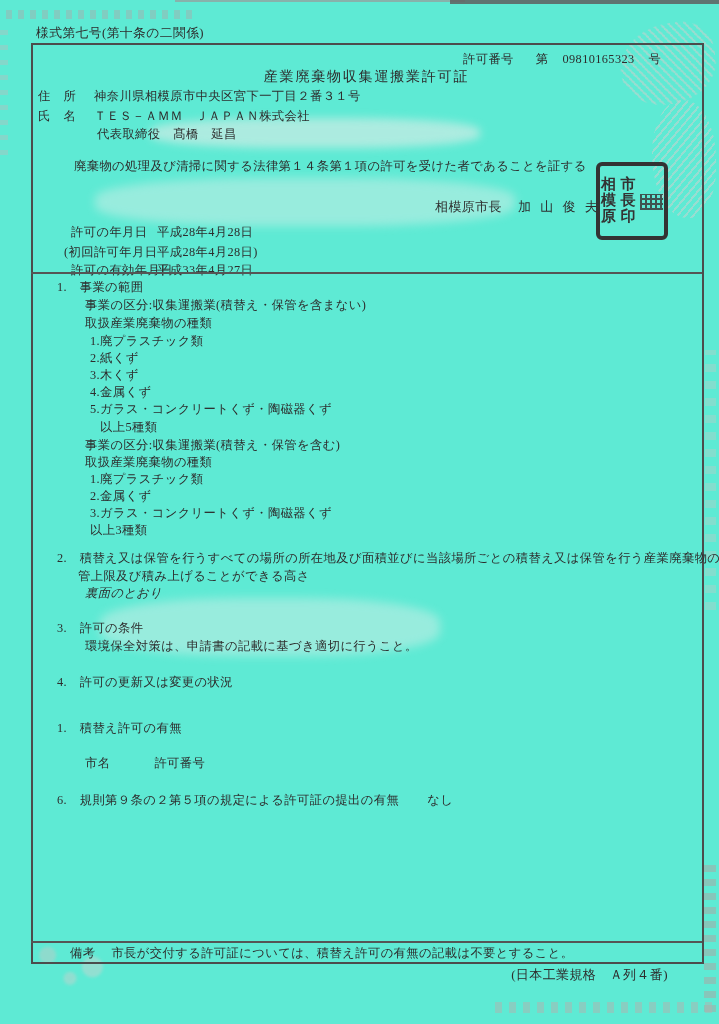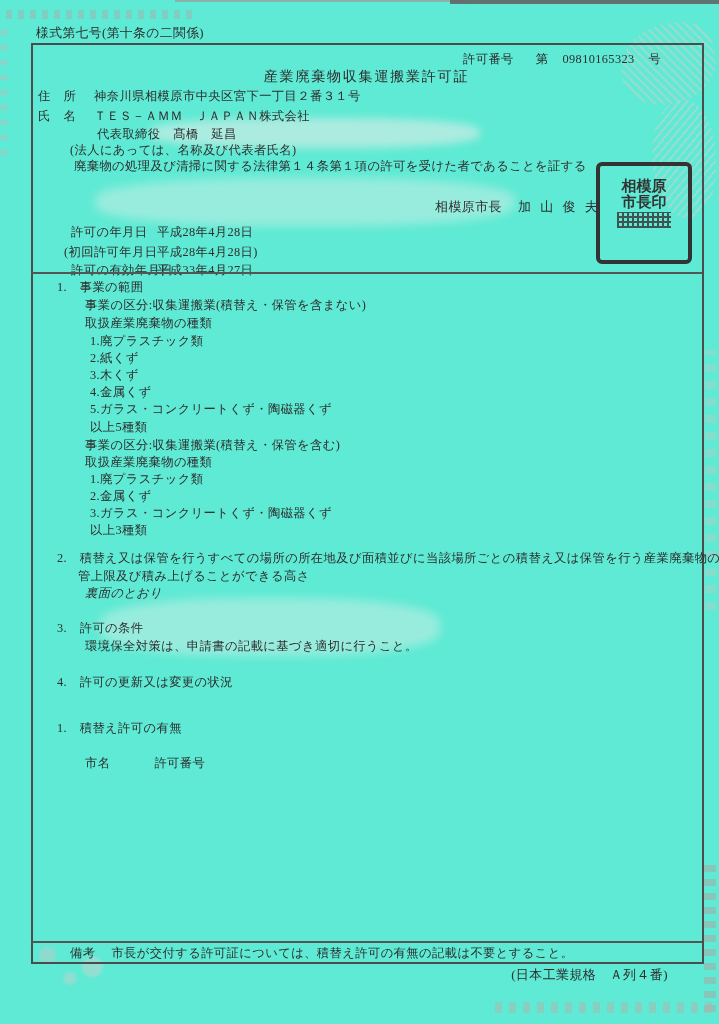--- a/index.html
+++ b/index.html
@@ -13,23 +13,23 @@
     color:#2d2d2d;
   }
   .ln{position:absolute;white-space:nowrap;font-size:12.3px;letter-spacing:.4px;line-height:1.2;}
   .box{position:absolute;left:31px;top:43px;width:669px;height:917px;border:2px solid #4c4c4c;}
   .divider{position:absolute;left:31px;width:671px;height:2px;background:#555;}
   .title{font-size:14px;letter-spacing:1.8px;font-weight:500;}
   .lbl-gap{display:inline-block;}
   .seal{
     position:absolute;left:596px;top:162px;width:62px;height:68px;
     border:4px solid #333;border-radius:6px;
-    display:flex;flex-direction:column;align-items:center;justify-content:flex-start;
+    display:flex;align-items:center;justify-content:flex-start;
     filter:blur(.3px);
-    padding:13px;
+    padding:1px;
   }
   .seal-row{display:flex;justify-content:center;gap:1px;font-size:15px;font-weight:bold;color:#333;line-height:1.05;letter-spacing:0;}
   .seal-band{
     margin-top:1px;width:54px;height:16px;
     background:
       repeating-linear-gradient(90deg,#3a3a3a 0 2px,transparent 2px 5px),
       repeating-linear-gradient(0deg,#3a3a3a 0 2px,transparent 2px 5px);
     opacity:.85;
   }
   
@@ -113,21 +113,20 @@
   <div class="ln" style="left:38px;top:89px;">
     <span>住　所</span><span class="lbl-gap" style="width:18px;"></span><span>神奈川県相模原市中央区宮下一丁目２番３１号</span>
   </div>
 
   <div class="ln" style="left:38px;top:109px;">
     <span>氏　名</span><span class="lbl-gap" style="width:18px;"></span><span>ＴＥＳ－ＡＭＭ　ＪＡＰＡＮ株式会社</span>
   </div>
 
   <div class="ln" style="left:97px;top:127px;">代表取締役　髙橋　延昌</div>
 
-  <div class="ln" style="left:70px;top:143px;">(法人にあっては、名称及び代表者氏名)</div>
 
   <div class="ln" style="left:74px;top:159px;">廃棄物の処理及び清掃に関する法律第１４条第１項の許可を受けた者であることを証する</div>
 
   <div class="ln" style="left:435px;top:199px;font-size:13px;">
     <span>相模原市長</span><span class="lbl-gap" style="width:16px;"></span><span style="letter-spacing:3px;">加 山 俊 夫</span>
   </div>
 
   <div class="seal">
     <span class="seal-row">相模原</span>
     <span class="seal-row">市長印</span>
@@ -147,21 +146,21 @@
   <div class="divider" style="top:272px;"></div>
 
   <div class="ln" style="left:57px;top:280px;">1.　事業の範囲</div>
   <div class="ln" style="left:85px;top:298px;">事業の区分:収集運搬業(積替え・保管を含まない)</div>
   <div class="ln" style="left:85px;top:316px;">取扱産業廃棄物の種類</div>
   <div class="ln" style="left:90px;top:334px;">1.廃プラスチック類</div>
   <div class="ln" style="left:90px;top:351px;">2.紙くず</div>
   <div class="ln" style="left:90px;top:368px;">3.木くず</div>
   <div class="ln" style="left:90px;top:385px;">4.金属くず</div>
   <div class="ln" style="left:90px;top:402px;">5.ガラス・コンクリートくず・陶磁器くず</div>
-  <div class="ln" style="left:90px;top:420px;text-align:right;">以上5種類</div>
+  <div class="ln" style="left:100px;top:420px;text-align:right;">以上5種類</div>
   <div class="ln" style="left:85px;top:438px;">事業の区分:収集運搬業(積替え・保管を含む)</div>
   <div class="ln" style="left:85px;top:455px;">取扱産業廃棄物の種類</div>
   <div class="ln" style="left:90px;top:472px;">1.廃プラスチック類</div>
   <div class="ln" style="left:90px;top:489px;">2.金属くず</div>
   <div class="ln" style="left:90px;top:506px;">3.ガラス・コンクリートくず・陶磁器くず</div>
   <div class="ln" style="left:90px;top:523px;">以上3種類</div>
 
   <div class="ln" style="left:57px;top:551px;">2.　積替え又は保管を行うすべての場所の所在地及び面積並びに当該場所ごとの積替え又は保管を行う産業廃棄物の種類、積替えのための保</div>
   <div class="ln" style="left:78px;top:569px;">管上限及び積み上げることができる高さ</div>
   <div class="ln" style="left:85px;top:586px;font-style:italic;">裏面のとおり</div>
@@ -169,20 +168,23 @@
   <div class="ln" style="left:57px;top:621px;">3.　許可の条件</div>
   <div class="ln" style="left:85px;top:639px;">環境保全対策は、申請書の記載に基づき適切に行うこと。</div>
 
   <div class="ln" style="left:57px;top:675px;">4.　許可の更新又は変更の状況</div>
 
   <div class="ln" style="left:57px;top:721px;">1.　積替え許可の有無</div>
   <div class="ln" style="left:85px;top:756px;">
     <span>市名</span><span class="lbl-gap" style="width:44px;"></span><span>許可番号</span>
   </div>
 
+  <div class="ln" style="left:57px;top:793px;">
+    <span>6.　規則第９条の２第５項の規定による許可証の提出の有無</span><span class="lbl-gap" style="width:28px;"></span><span>なし</span>
+  </div>
 
   <div class="divider" style="top:941px;"></div>
   <div class="ln" style="left:70px;top:946px;">
     <span>備考</span><span class="lbl-gap" style="width:16px;"></span><span>市長が交付する許可証については、積替え許可の有無の記載は不要とすること。</span>
   </div>
 
   <div class="ln" style="right:51px;top:967px;font-size:13px;">(日本工業規格　Ａ列４番)</div>
 
 </div>
 

